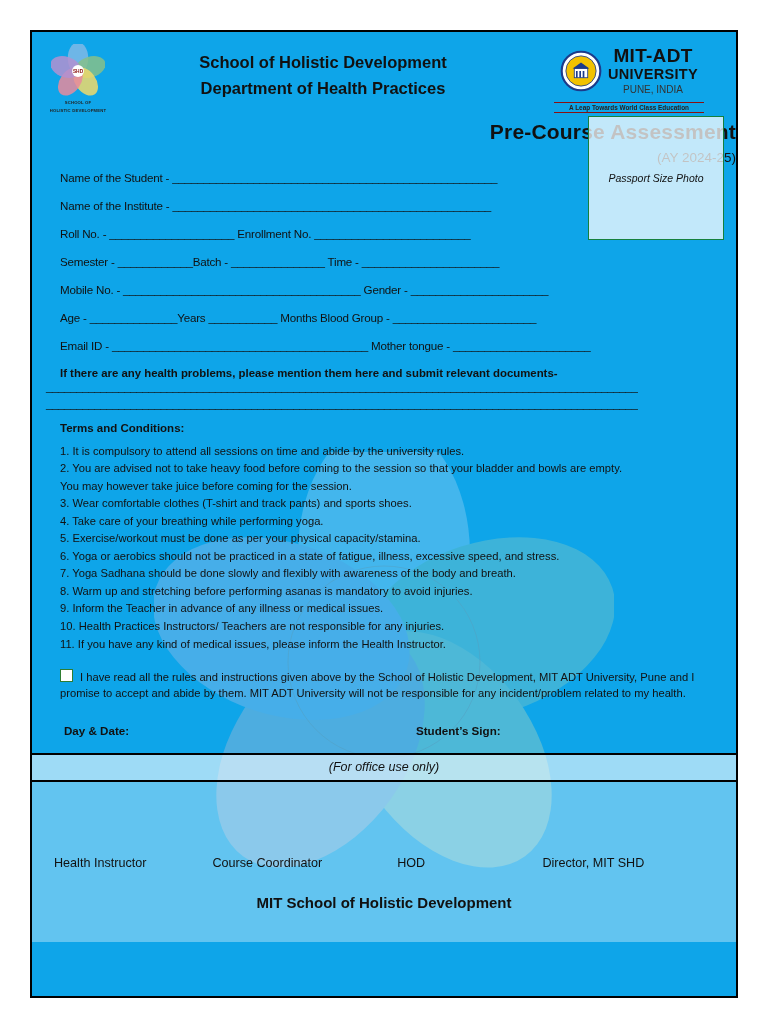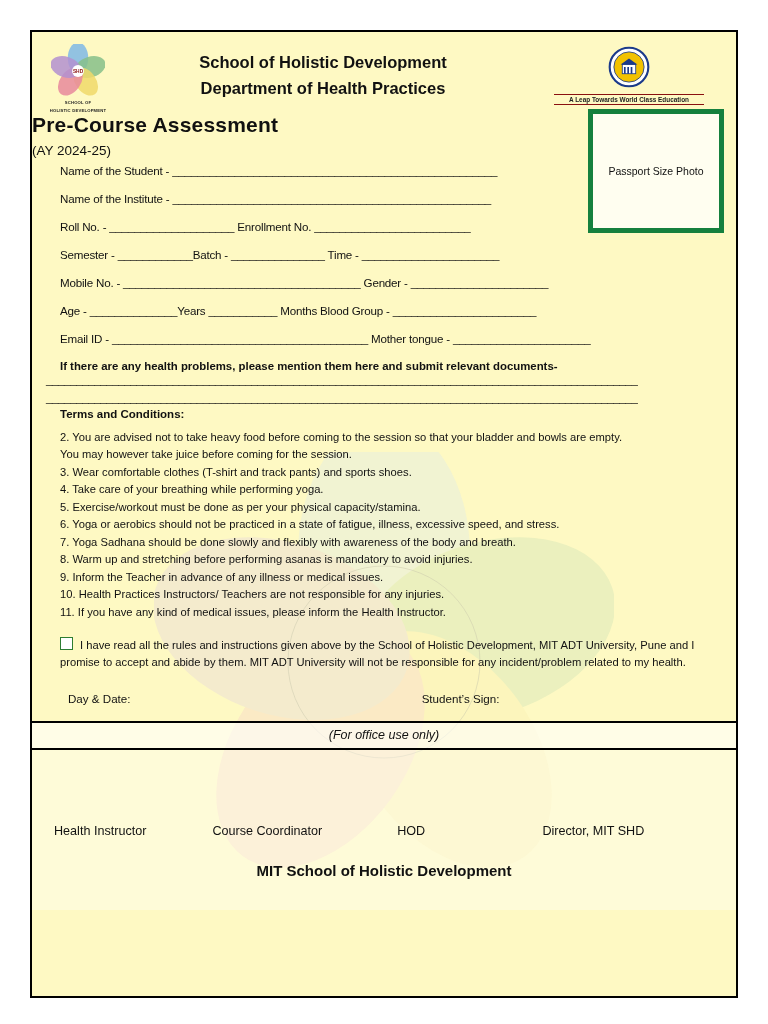--- a/index.html
+++ b/index.html
@@ -16,21 +16,21 @@
     overflow: hidden;
   }
   .page {
     position: absolute;
     left: 30px;
     top: 30px;
     width: 708px;
     height: 968px;
     border: 2px solid #000;
     box-sizing: border-box;
-    background: #fef9c3;
+    background: #0ea5e9;
     overflow: hidden;
   }
 
   
   .watermark {
     position: absolute;
     left: 50%;
     top: 420px;
     transform: translateX(-50%);
     width: 460px;
@@ -112,46 +112,48 @@
     border-top: 1px solid #8a1010;
     border-bottom: 1px solid #8a1010;
     padding: 1px 0;
     display: inline-block;
     width: 150px;
   }
 
   
   .assess-wrap {
     position: relative;
-    text-align: left;
+    text-align: right;
+    margin-top: 6px;
   }
   .assess-title {
     font-size: 21px;
     font-weight: bold;
     letter-spacing: .2px;
   }
   .assess-year {
     font-size: 13.5px;
     font-weight: normal;
     margin-top: 6px;
   }
   .photo-box {
     position: absolute;
     right: 12px;
     top: -4px;
     width: 136px;
     height: 124px;
-    border: 5px solid #15803d;
+    border: 1px solid #15803d;
     display: flex;
     align-items: center;
     justify-content: center;
     font-size: 10.5px;
     color: #111;
     background: rgba(255,255,255,0.75);
     box-sizing: border-box;
+    font-style: italic;
   }
 
   
   .fields {
     margin-top: 6px;
     padding: 0 44px 0 28px;
     font-size: 11.6px;
   }
   .fline {
     margin: 0 0 13.5px 0;
@@ -172,21 +174,21 @@
     letter-spacing: -0.3px;
     line-height: 1.55;
     color: #111;
     overflow: hidden;
   }
 
   .tc-head {
     padding: 0 14px 0 28px;
     font-size: 11.5px;
     font-weight: bold;
-    margin-top: 0;
+    margin-top: 8px;
     margin-bottom: 9px;
   }
   .tc-list {
     padding: 0 16px 0 28px;
     font-size: 11.2px;
     line-height: 1.52;
   }
   .tc-list div { margin-bottom: 0.5px; }
 
   .declare {
@@ -201,25 +203,24 @@
     width: 11px;
     height: 11px;
     border: 1px solid #2e7d32;
     vertical-align: -1px;
     margin-right: 7px;
     background: #fff;
   }
 
   .sign-row {
     margin-top: 22px;
-    padding: 0 25px;
+    padding: 0 32px;
     display: flex;
     font-size: 11.6px;
-    font-weight: normal;
-    margin-left: 11px;
+    font-weight: bold;
   }
   .sign-row .left { flex: 0 0 55%; }
   .sign-row .right { flex: 1 1 auto; }
 
   
   .office-bar {
     margin-top: 16px;
     border-top: 2px solid #000;
     border-bottom: 2px solid #000;
     text-align: center;
@@ -306,20 +307,25 @@
         <div class="mit-row">
           <svg width="42" height="42" viewBox="0 0 100 100" xmlns="http://www.w3.org/2000/svg">
             <circle cx="50" cy="50" r="46" fill="#ffffff" stroke="#1b3a8a" stroke-width="5"></circle>
             <circle cx="50" cy="50" r="36" fill="#f2c200" stroke="#1b3a8a" stroke-width="2"></circle>
             <rect x="34" y="44" width="32" height="22" fill="#ffffff" stroke="#1b3a8a" stroke-width="2"></rect>
             <rect x="38" y="50" width="4" height="16" fill="#1b3a8a"></rect>
             <rect x="46" y="50" width="4" height="16" fill="#1b3a8a"></rect>
             <rect x="54" y="50" width="4" height="16" fill="#1b3a8a"></rect>
             <polygon points="50,30 70,44 30,44" fill="#1b3a8a"></polygon>
           </svg>
+          <div class="mit-text">
+            <div class="mit-name">MIT-ADT</div>
+            <div class="mit-uni">UNIVERSITY</div>
+            <div class="mit-city">PUNE, INDIA</div>
+          </div>
         </div>
         <div class="mit-tag">A Leap Towards World Class Education</div>
       </div>
     </div>
 
     <div class="assess-wrap">
       <div class="assess-title">Pre-Course Assessment</div>
       <div class="assess-year">(AY 2024-25)</div>
       <div class="photo-box">Passport Size Photo</div>
     </div>
@@ -333,20 +339,21 @@
       <div class="fline u">Age - ______________Years ___________  Months   Blood Group - _______________________</div>
       <div class="fline u">Email ID - _________________________________________  Mother tongue - ______________________</div>
     </div>
 
     <div class="health-q">If there are any health problems, please mention them here and submit relevant documents-</div>
     <div class="rule-lines">__________________________________________________________________________________________________</div>
     <div class="rule-lines">__________________________________________________________________________________________________</div>
 
     <div class="tc-head">Terms and Conditions:</div>
     <div class="tc-list">
+      <div>1. It is compulsory to attend all sessions on time and abide by the university rules.</div>
       <div>2. You are advised not to take heavy food before coming to the session so that your bladder and bowls are empty.</div>
       <div>You may however take juice before coming for the session.</div>
       <div>3. Wear comfortable clothes (T-shirt and track pants) and sports shoes.</div>
       <div>4. Take care of your breathing while performing yoga.</div>
       <div>5. Exercise/workout must be done as per your physical capacity/stamina.</div>
       <div>6. Yoga or aerobics should not be practiced in a state of fatigue, illness, excessive speed, and stress.</div>
       <div>7. Yoga Sadhana should be done slowly and flexibly with awareness of the body and breath.</div>
       <div>8.  Warm up and stretching before performing asanas is mandatory to avoid injuries.</div>
       <div>9. Inform the Teacher in advance of any illness or medical issues.</div>
       <div>10.  Health Practices Instructors/ Teachers are not responsible for any injuries.</div>

